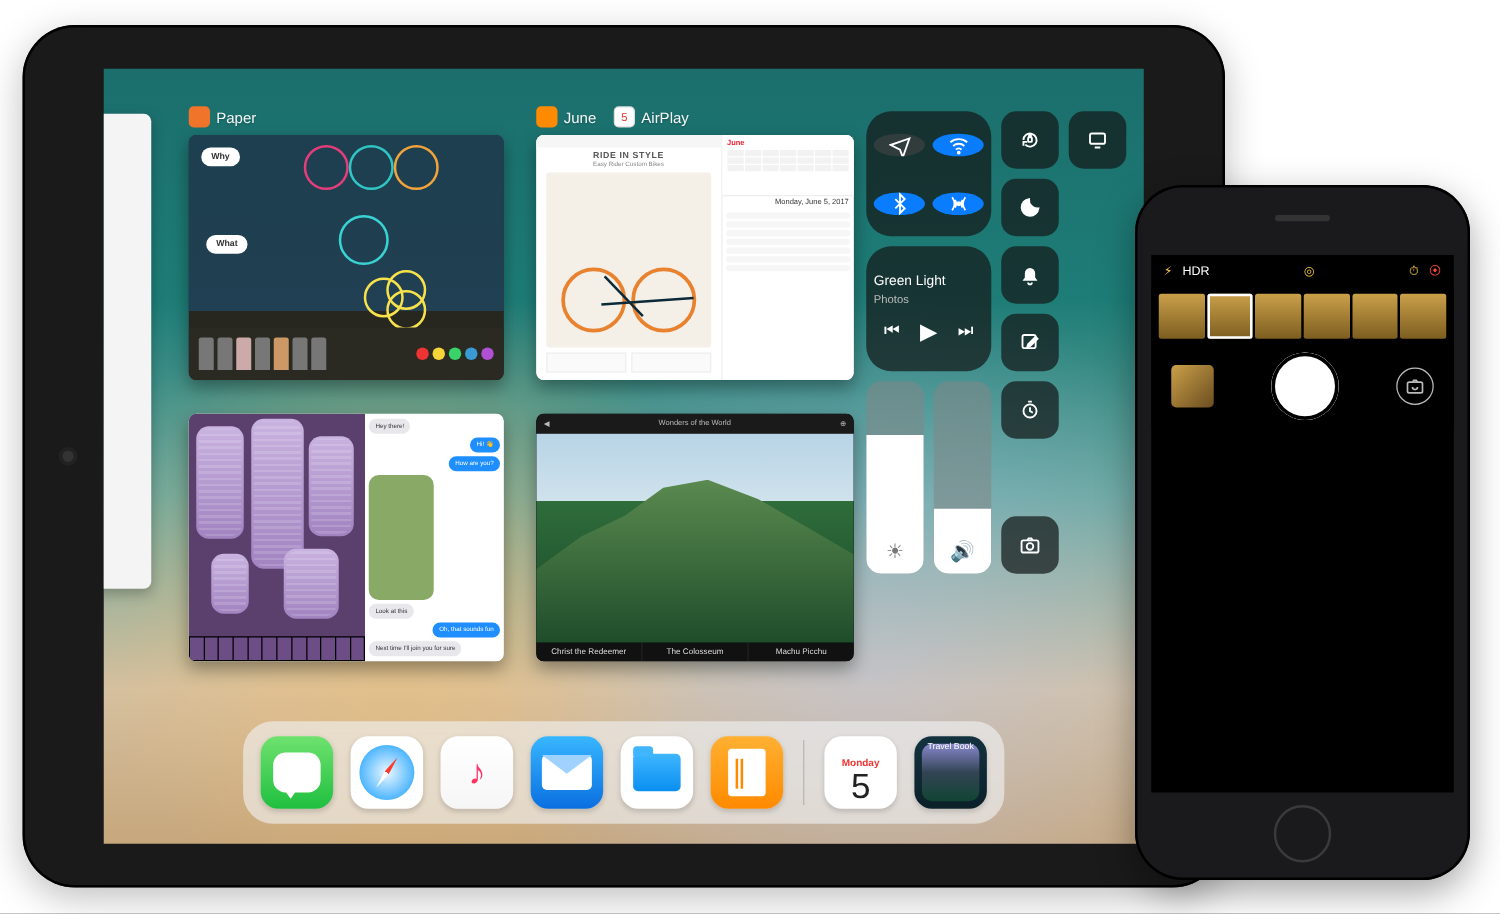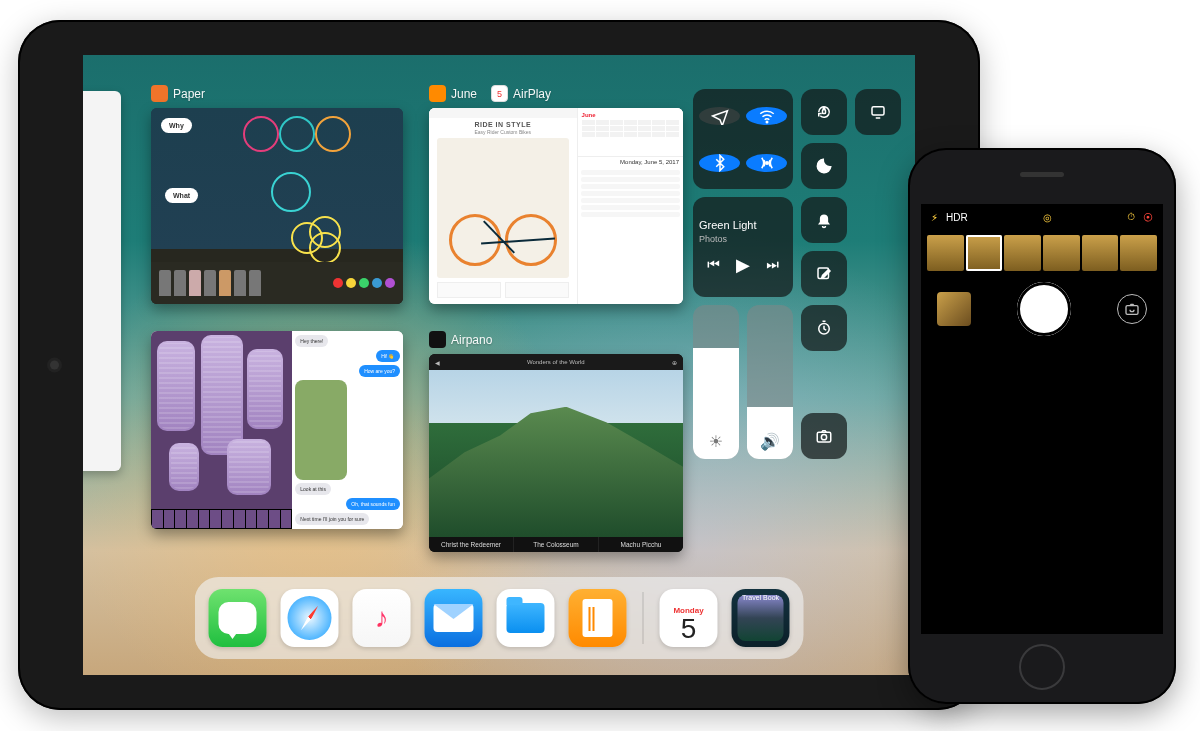--- a/index.html
+++ b/index.html
@@ -127,21 +127,21 @@
   .air-labels{display:flex;background:#111;}
   .air-labels span{flex:1;text-align:center;font-size:6.5px;color:#ddd;padding:4px 0;border-right:1px solid #222;}
   .air-labels span:last-child{border-right:none;}
 
   
   .cc {
     position:absolute; right:14px; top:34px; width:208px;
     display:grid; grid-template-columns:repeat(4,46px); grid-auto-rows:46px; gap:8px;
   }
   .cc .tile { background:rgba(20,25,25,.72); border-radius:12px; display:flex; align-items:center; justify-content:center; color:#fff; }
-  .cc .r2c2{grid-column:span 2;grid-row:span 2;}
+  .cc .r2c2{grid-column:span 2;grid-row:span 2;border-radius:20px;}
   .cc .r3{grid-row:span 3;}
   .cc .conn { display:grid; grid-template-columns:1fr 1fr; grid-template-rows:1fr 1fr; gap:6px; padding:6px;}
   .cc .conn .cbtn{border-radius:50%;display:flex;align-items:center;justify-content:center;background:rgba(60,65,65,.7);}
   .cc .conn .cbtn.on{background:#0a7cff;}
   .cc .conn .cbtn svg,.icn svg{width:18px;height:18px;stroke:#fff;fill:none;stroke-width:2;}
   .cc .music{flex-direction:column;gap:6px;padding:8px 6px;align-items:stretch;}
   .cc .music .title{font-size:11px;color:#fff;}
   .cc .music .artist{font-size:9px;color:#bbb;margin-top:-3px;}
   .cc .music .controls{display:flex;justify-content:space-around;align-items:center;margin-top:4px;}
   .cc .music .controls span{color:#fff;font-size:14px;}
@@ -361,26 +361,20 @@
             <div class="msg blue">How are you?</div>
             <div class="msg gray photo"></div>
             <div class="msg gray">Look at this</div>
             <div class="msg blue">Oh, that sounds fun</div>
             <div class="msg gray">Next time I'll join you for sure</div>
           </div>
         </div>
       </div>
 
       <div class="appgroup g-airpano">
-        <div class="header">
-          <div class="h-app">
-              <span class="icon" style="background:#111"></span>
-            <span class="lbl">Airpano</span>
-            </div>
-        </div>
         <div class="card">
           <div class="air-top">
               <span>◀</span>
               <span>Wonders of the World</span>
               <span>⊕</span>
             </div>
           <div class="air-img">
               <div class="mountain"></div>
             </div>
           <div class="air-labels">

